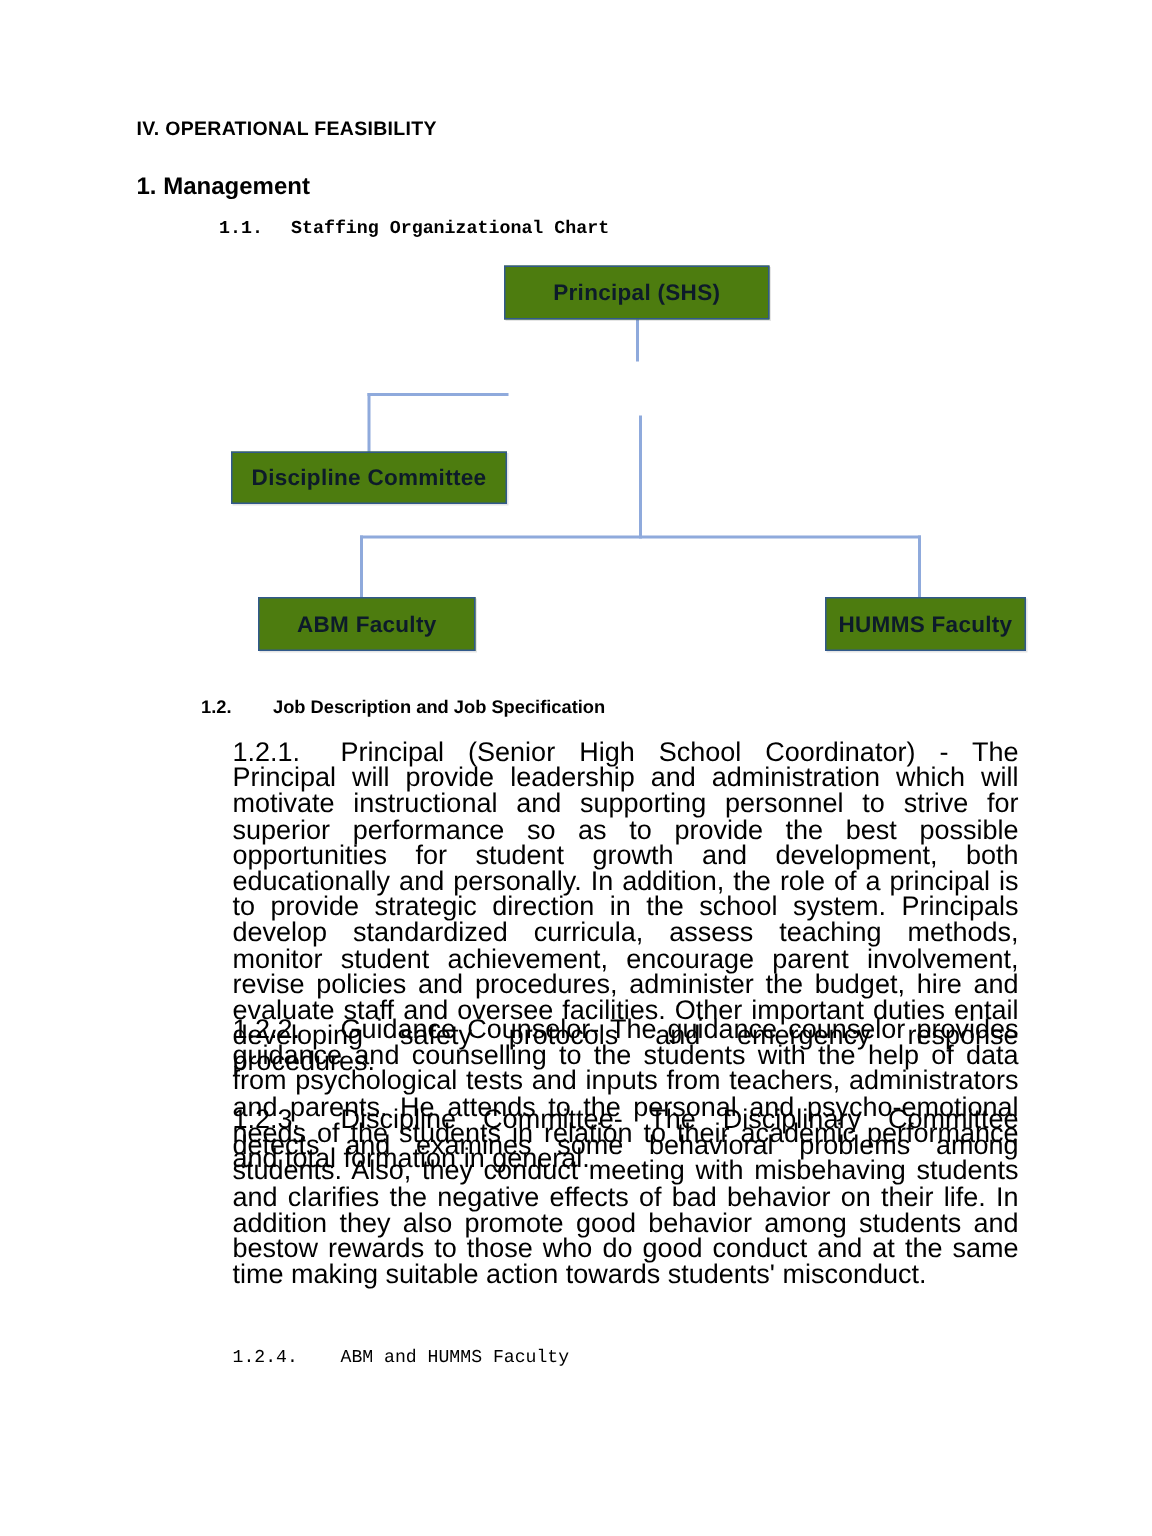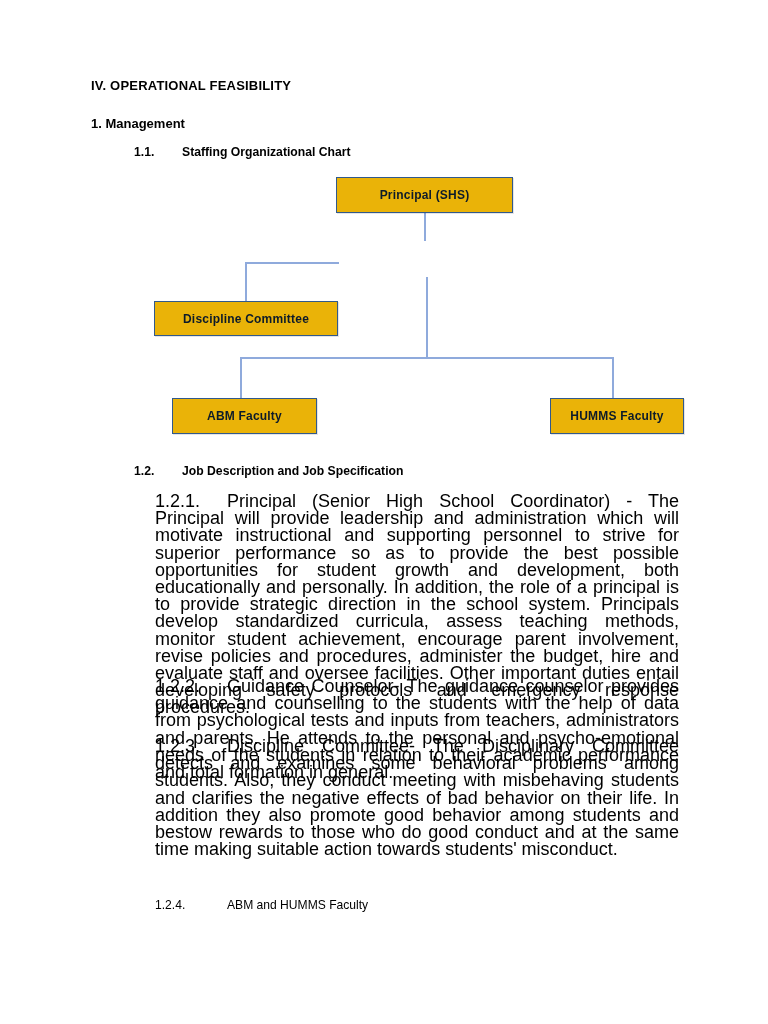--- a/index.html
+++ b/index.html
@@ -28,52 +28,52 @@
     top: 78px;
     font-size: 13px;
     font-weight: bold;
     letter-spacing: 0.2px;
     white-space: nowrap;
   }
   .h-sub {
     position: absolute;
     left: 91px;
     top: 116px;
-    font-size: 13px;
+    font-size: 16px;
     font-weight: bold;
     white-space: nowrap;
   }
   .h-num-row {
     position: absolute;
     font-size: 12.2px;
     font-weight: bold;
     white-space: nowrap;
   }
   .h-num-row .num {
     display: inline-block;
     width: 48px;
   }
-  #head-1-1 { left: 134px; top: 145px; }
+  #head-1-1 { left: 146px; top: 145px; font-family: Liberation Mono, monospace; }
   #head-1-2 { left: 134px; top: 464px; }
 
   
   .org-chart {
     position: absolute;
     left: 0;
     top: 0;
     width: 768px;
     height: 460px;
   }
   .node {
     position: absolute;
     box-sizing: border-box;
-    background: #eab308;
+    background: #4d7c0f;
     border: 1.6px solid #31598c;
     color: #0d1b2a;
-    font-size: 12px;
+    font-size: 15px;
     font-weight: bold;
     display: flex;
     align-items: center;
     justify-content: center;
     text-align: center;
     letter-spacing: 0.2px;
     box-shadow: 1px 1px 0 rgba(0,0,0,0.10);
     z-index: 2;
   }
   #node-principal   { left: 336px; top: 177px; width: 177px; height: 36px; }
@@ -116,20 +116,21 @@
   #para-1-2-2 { top: 678px; }
   #para-1-2-3 { top: 738px; }
 
   .para-plain {
     position: absolute;
     left: 155px;
     width: 524px;
     font-size: 12.1px;
     line-height: 17.2px;
     white-space: nowrap;
+    font-family: Liberation Mono, monospace;
   }
   #para-1-2-4 { top: 897px; }
   #para-1-2-4 .num { display: inline-block; min-width: 72px; }
 </style>
 </head>
 <body>
 
 <div class="page">
 
   <div class="h-main">IV. OPERATIONAL FEASIBILITY</div>

